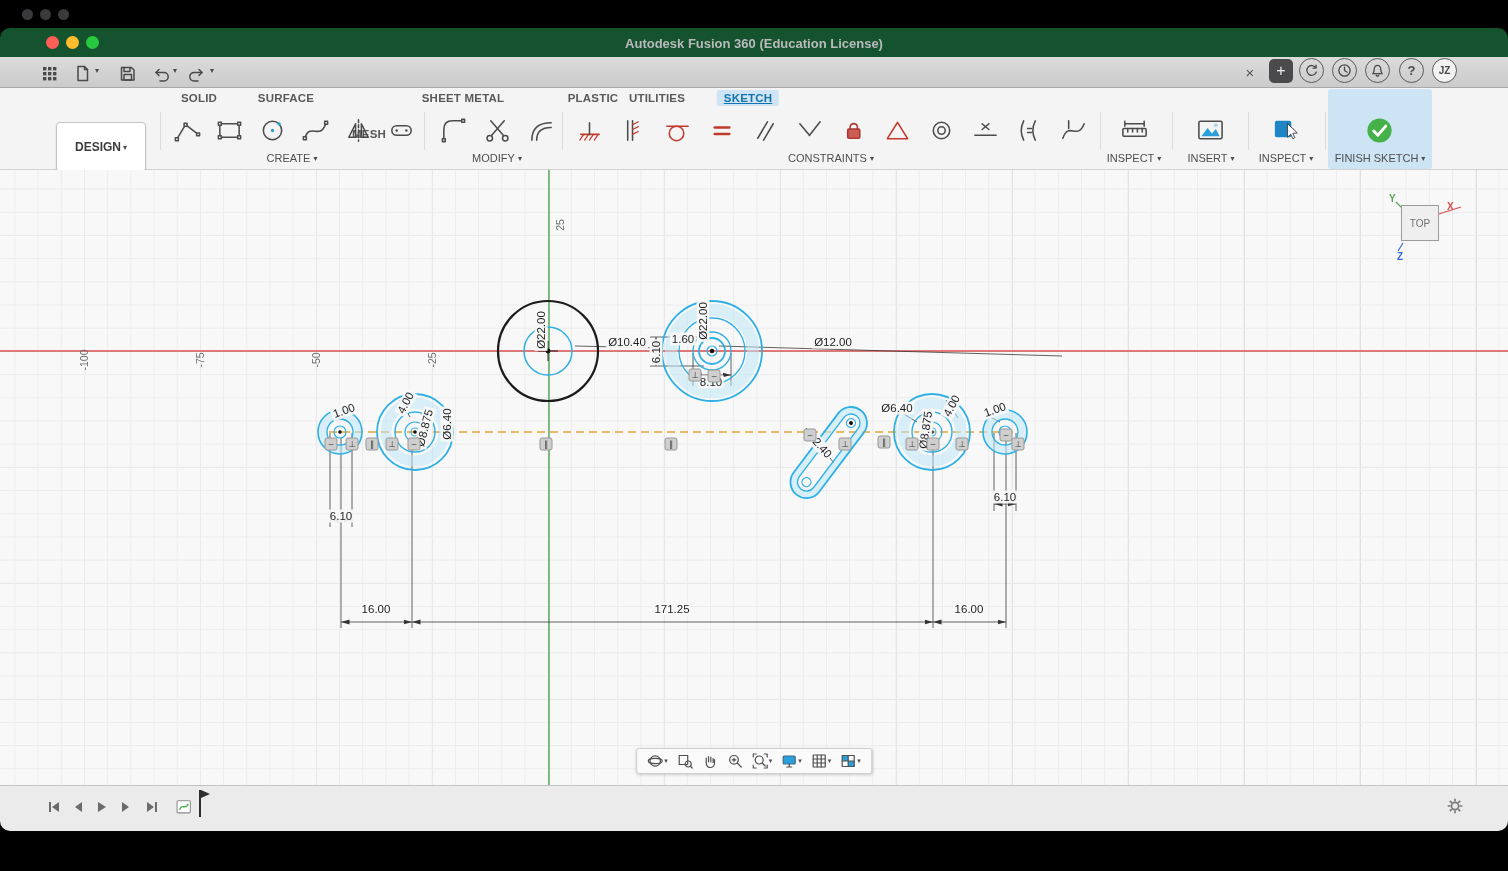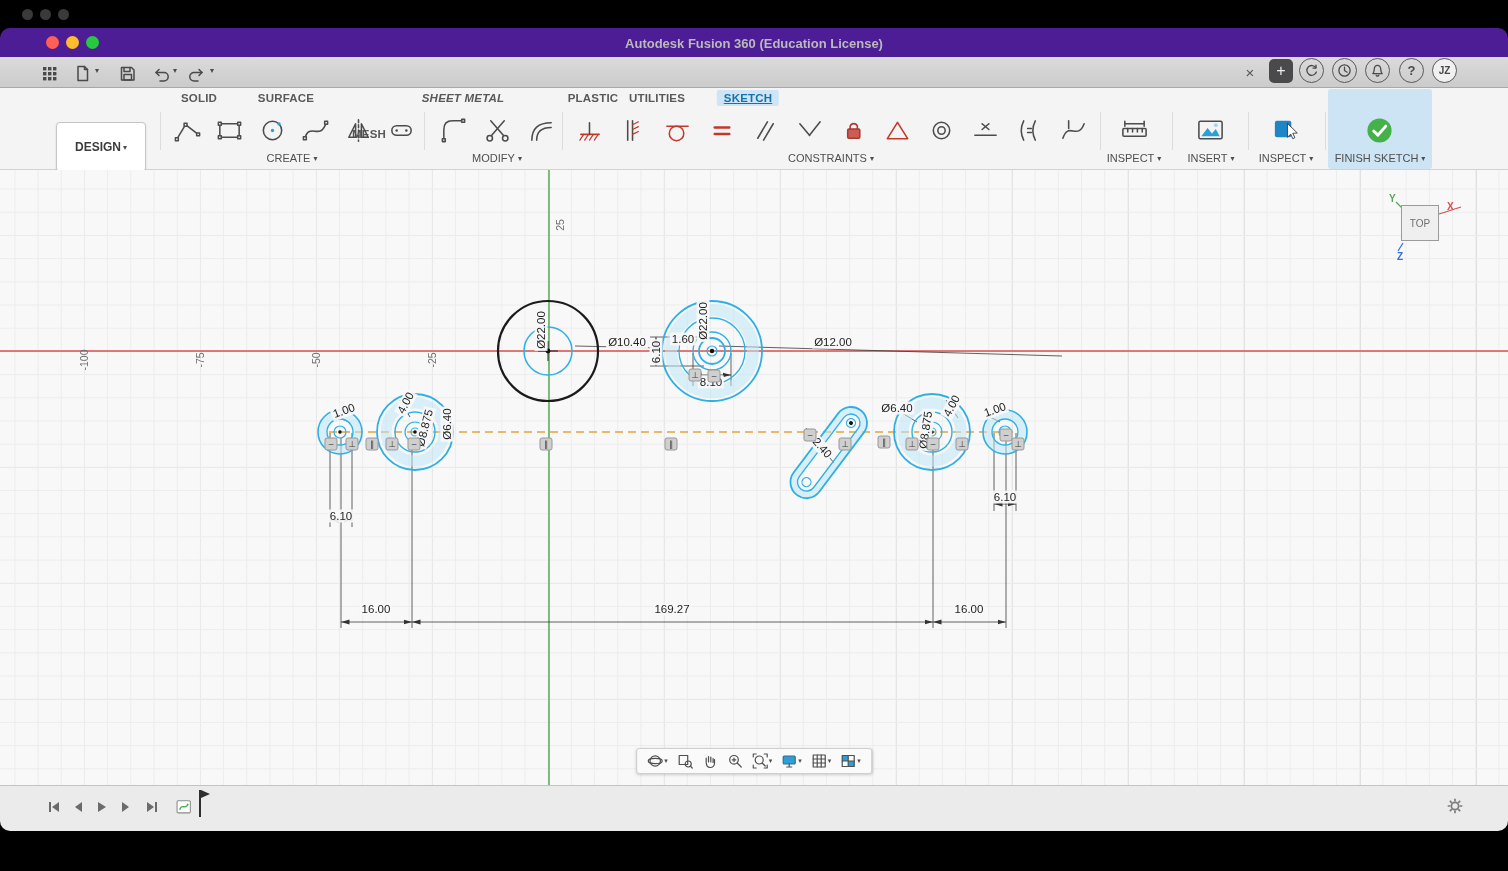--- a/index.html
+++ b/index.html
@@ -3,21 +3,21 @@
 <meta charset="utf-8">
 <style>
   *{box-sizing:border-box}
   html,body{margin:0;padding:0}
   body{width:1508px;height:871px;background:#000;position:relative;overflow:hidden;
        font-family:"Liberation Sans","DejaVu Sans",sans-serif;color:#333}
   #screen{position:absolute;inset:0}
   .bgdot{position:absolute;top:9px;width:11px;height:11px;border-radius:50%;background:#3a3a3c}
 
   
-  #titlebar{position:absolute;left:0;top:28px;width:1508px;height:29px;background:#4c1d95;border-radius:10px 10px 0 0}
+  #titlebar{position:absolute;left:0;top:28px;width:1508px;height:29px;background:#14532d;border-radius:10px 10px 0 0}
   #titlebar .title{position:absolute;left:50%;top:50%;transform:translate(-50%,-50%);font-size:13px;font-weight:bold;color:#bababc;white-space:nowrap}
   .tl{position:absolute;top:36px;width:13px;height:13px;border-radius:50%}
   #tl-close{left:46px;background:#ff5f57}
   #tl-min{left:66px;background:#febc2e}
   #tl-zoom{left:86px;background:#28c840}
 
   
   #qatbar{position:absolute;left:0;top:57px;width:1508px;height:31px;background:linear-gradient(#dbdbdb,#cbcbcb);border-bottom:1px solid #a8a8a8}
   .qbtn{position:absolute;top:61px;width:24px;height:24px;display:flex;align-items:center;justify-content:center}
   .qbtn svg{width:17px;height:17px;stroke:#4a4a4a;fill:none;stroke-width:1.5;stroke-linecap:round;stroke-linejoin:round}
@@ -169,21 +169,21 @@
   <div class="cbtn" style="left:1432px;background:#f1f1f1;font-size:10px">
     <span>JZ</span>
   </div>
 
   <div id="ribbon">
     <div id="finish-bg"></div>
     <div id="ribbon-tabs">
         <span class="rtab" style="left: 199px;">SOLID</span>
         <span class="rtab" style="left: 286px;">SURFACE</span>
         <span class="rtab" style="left: 369px; margin-top: 36px;">MESH</span>
-        <span class="rtab" style="left: 463px; font-style: italic;">SHEET METAL</span>
+        <span class="rtab" style="left: 463px;">SHEET METAL</span>
         <span class="rtab" style="left: 593px;">PLASTIC</span>
         <span class="rtab" style="left: 657px;">UTILITIES</span>
         <span class="rtab active" style="left: 748px; text-decoration: underline;">SKETCH</span>
       </div>
 
     <div id="design-btn" actable="true">
       <span>DESIGN</span>
       <span class="caret">▾</span>
     </div>
 
@@ -532,21 +532,21 @@
         <span class="dim-label" style="left: 425px; top: 258px; transform: translate(-50%, -50%) rotate(-76deg);">Ø8.875</span>
         <span class="dim-label" style="left: 447px; top: 254px; transform: translate(-50%, -50%) rotate(-90deg);">Ø6.40</span>
         <span class="dim-label" style="left: 822px; top: 278px; transform: translate(-50%, -50%) rotate(48deg);">2.40</span>
         <span class="dim-label" style="left: 897px; top: 238px; transform: translate(-50%, -50%) rotate(0deg);">Ø6.40</span>
         <span class="dim-label" style="left: 926px; top: 260px; transform: translate(-50%, -50%) rotate(-82deg);">Ø8.875</span>
         <span class="dim-label" style="left: 952px; top: 236px; transform: translate(-50%, -50%) rotate(-62deg);">4.00</span>
         <span class="dim-label" style="left: 995px; top: 240px; transform: translate(-50%, -50%) rotate(-20deg);">1.00</span>
         <span class="dim-label" style="left: 341px; top: 346px; transform: translate(-50%, -50%) rotate(0deg);">6.10</span>
         <span class="dim-label" style="left: 1005px; top: 327px; transform: translate(-50%, -50%) rotate(0deg);">6.10</span>
         <span class="dim-label" style="left: 376px; top: 439px; transform: translate(-50%, -50%) rotate(0deg);">16.00</span>
-        <span class="dim-label" style="left: 672px; top: 439px; transform: translate(-50%, -50%) rotate(0deg);">169.27</span>
+        <span class="dim-label" style="left: 672px; top: 439px; transform: translate(-50%, -50%) rotate(0deg);">171.25</span>
         <span class="dim-label" style="left: 969px; top: 439px; transform: translate(-50%, -50%) rotate(0deg);">16.00</span>
         <span class="axis-tick" style="left: 84px; top: 190px; transform: translate(-50%, -50%) rotate(-90deg);">-100</span>
         <span class="axis-tick" style="left: 200px; top: 190px; transform: translate(-50%, -50%) rotate(-90deg);">-75</span>
         <span class="axis-tick" style="left: 316px; top: 190px; transform: translate(-50%, -50%) rotate(-90deg);">-50</span>
         <span class="axis-tick" style="left: 432px; top: 190px; transform: translate(-50%, -50%) rotate(-90deg);">-25</span>
         <span class="axis-tick" style="left: 560px; top: 55px; transform: translate(-50%, -50%) rotate(-90deg);">25</span>
       </div>
     <div id="constraint-layer">
         <div class="constraint" style="left: 331px; top: 274px;">–</div>
         <div class="constraint" style="left: 352px; top: 274px;">⊥</div>

